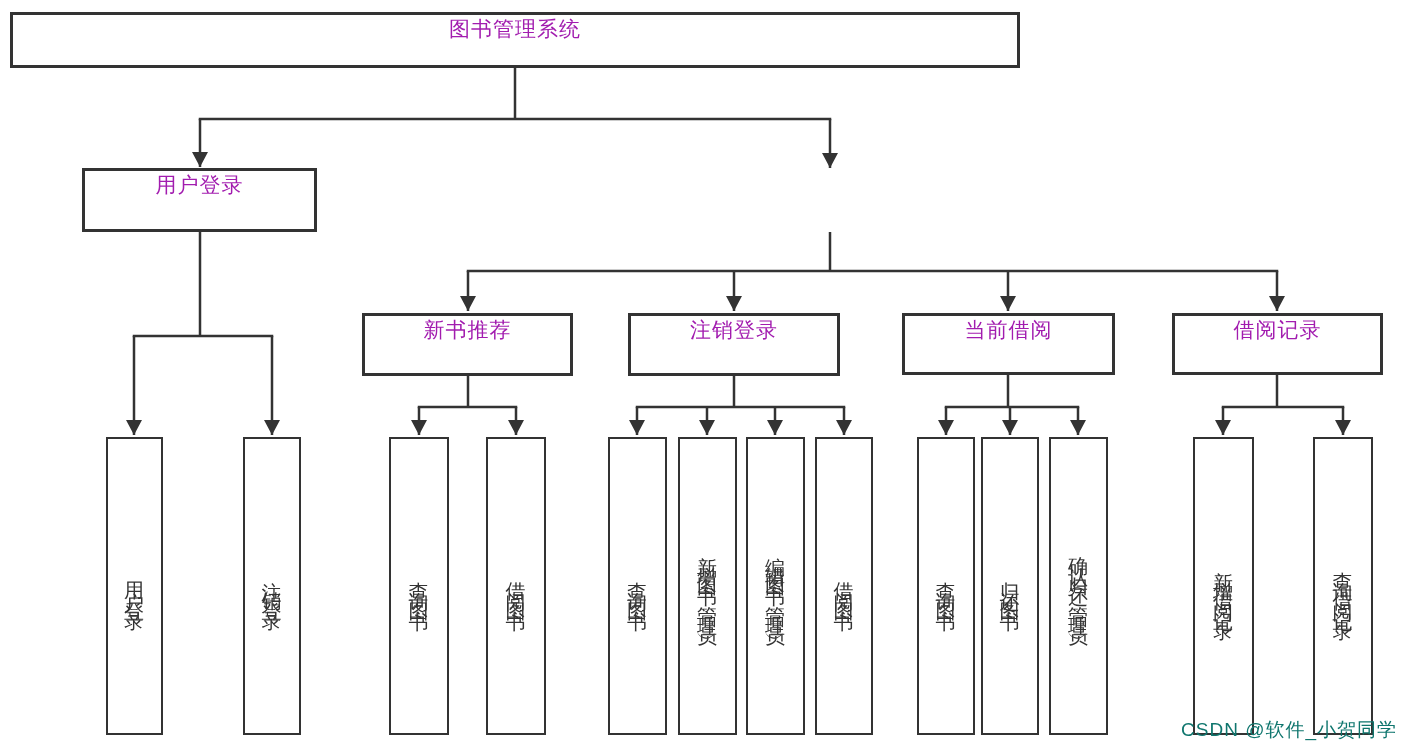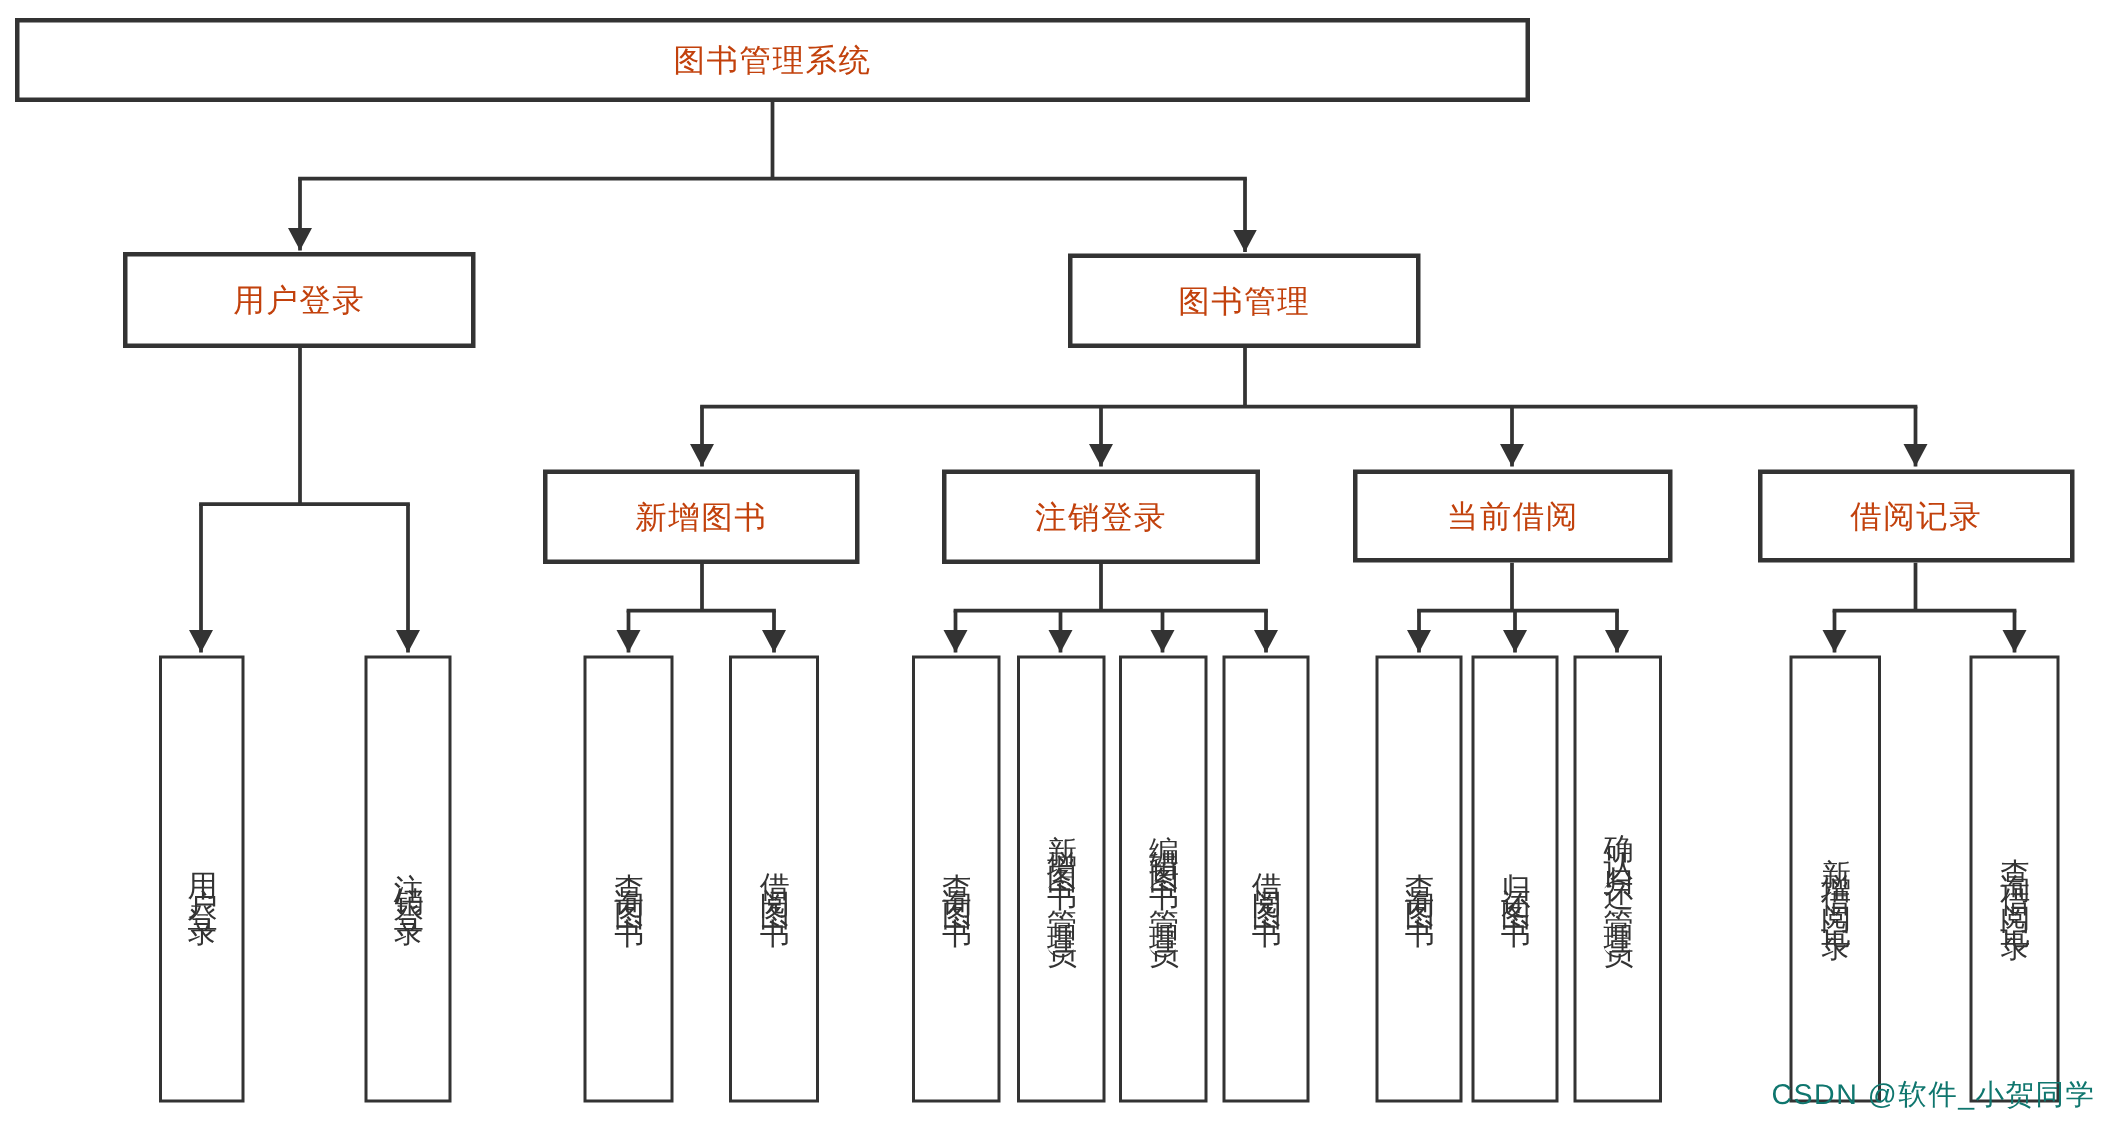--- a/index.html
+++ b/index.html
@@ -3,22 +3,22 @@
 <meta charset="utf-8">
 <style>
   html,body{margin:0;padding:0;background:#ffffff;}
   .canvas{
     position:relative;width:1405px;height:747px;background:#ffffff;overflow:hidden;
     font-family:"Liberation Sans","DejaVu Sans",sans-serif;
   }
   svg.lines{position:absolute;left:0;top:0;}
   .hnode{
     position:absolute;background:#ffffff;border:3px solid #333333;box-sizing:border-box;
-    display:flex;align-items:center;justify-content:center;
-    font-size:21px;color:#c2410c;letter-spacing:1px;white-space:nowrap;
+    display:flex;align-items:flex-start;justify-content:center;
+    font-size:21px;color:#a21caf;letter-spacing:1px;white-space:nowrap;
   }
   .vnode{
     position:absolute;background:#ffffff;border:2.5px solid #333333;box-sizing:border-box;
     display:flex;align-items:center;justify-content:center;color:#333333;
   }
   .vtext{
     writing-mode:vertical-rl;text-orientation:mixed;
     font-size:20px;letter-spacing:10px;line-height:1;white-space:nowrap;
   }
   .watermark{
@@ -81,26 +81,23 @@
     </g>
   </svg>
 
   <div class="hnode" style="left:10px;top:12px;width:1010px;height:56px;">
     <span>图书管理系统</span>
   </div>
 
   <div class="hnode" style="left:82px;top:168px;width:235px;height:64px;">
     <span>用户登录</span>
   </div>
-  <div class="hnode" style="left:712px;top:169px;width:235px;height:63px;">
-    <span>图书管理</span>
-  </div>
 
   <div class="hnode" style="left:362px;top:313px;width:211px;height:63px;">
-    <span>新增图书</span>
+    <span>新书推荐</span>
   </div>
   <div class="hnode" style="left:628px;top:313px;width:212px;height:63px;">
     <span>注销登录</span>
   </div>
   <div class="hnode" style="left:1172px;top:313px;width:211px;height:62px;">
     <span>借阅记录</span>
   </div>
   <div class="hnode" style="left:902px;top:313px;width:213px;height:62px;">
     <span>当前借阅</span>
   </div>

